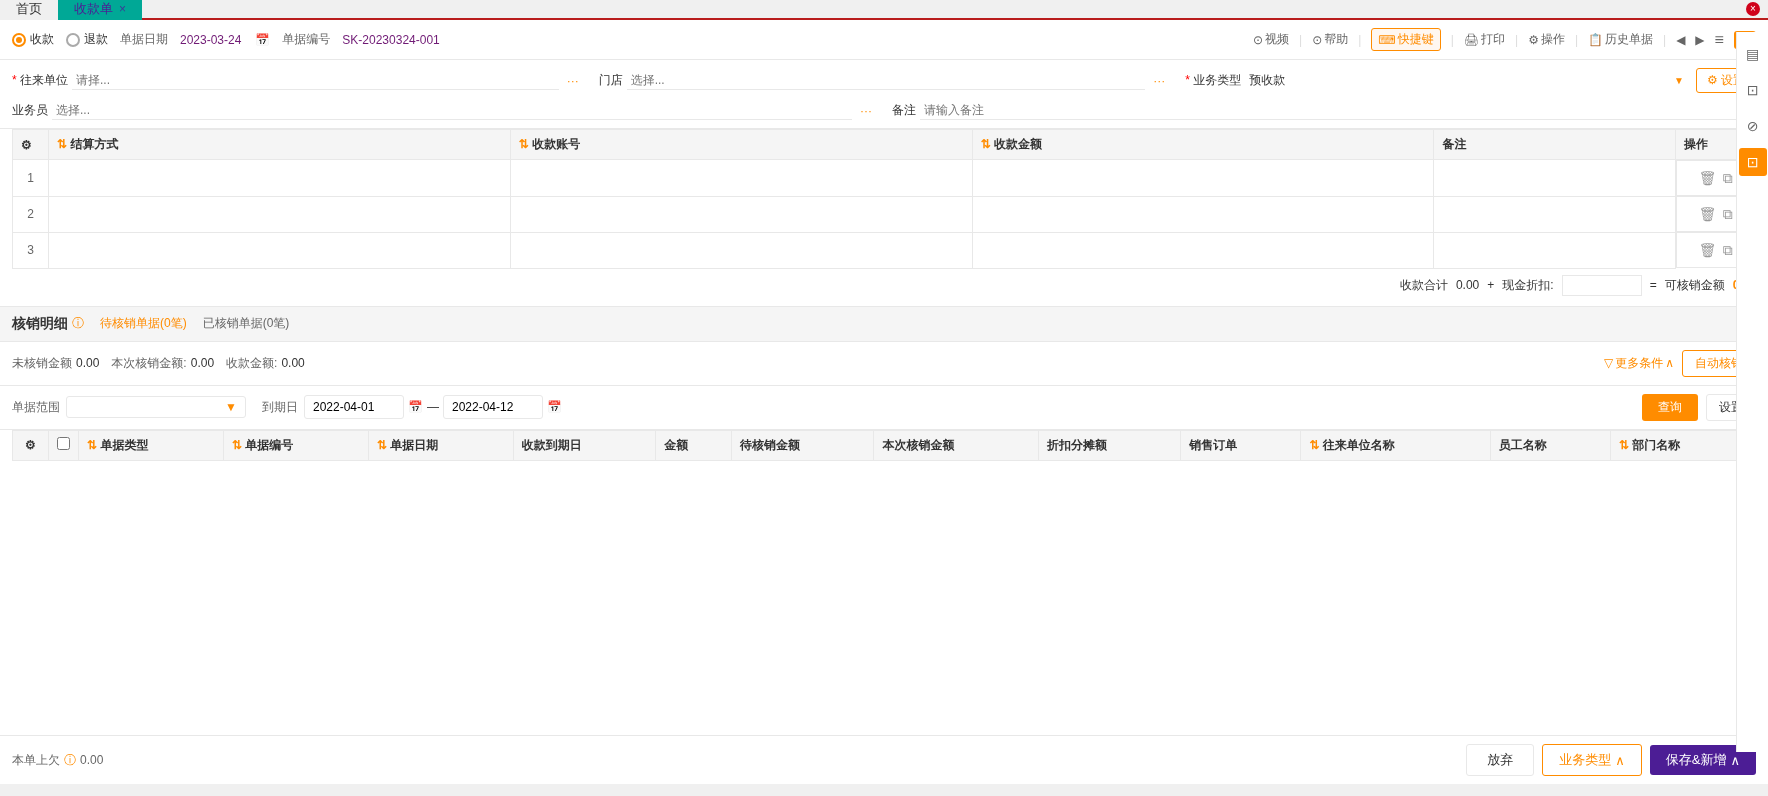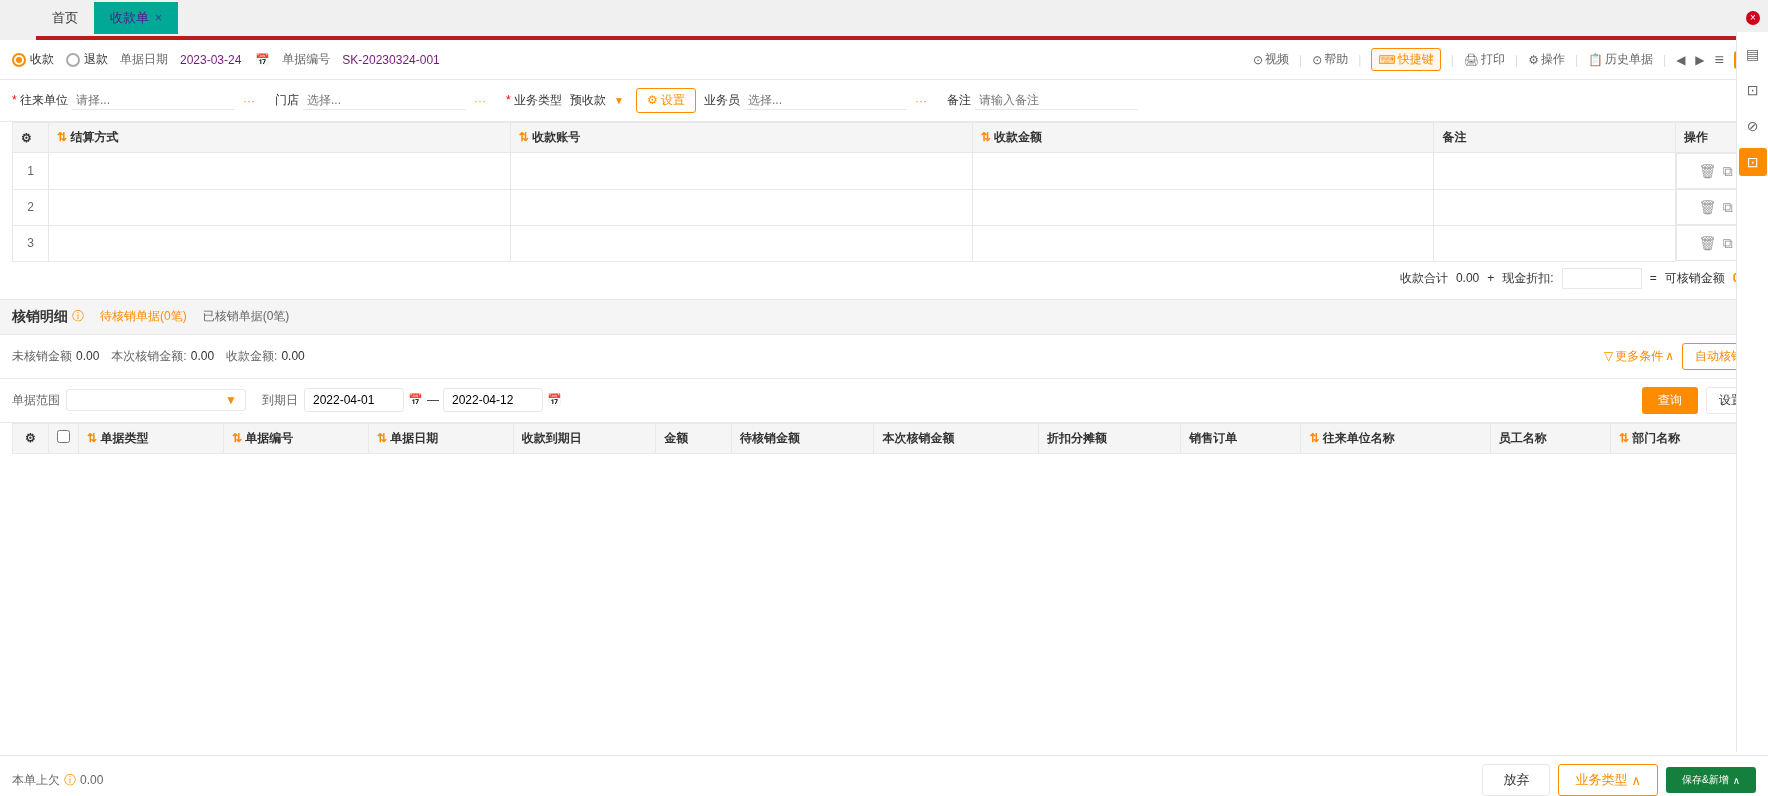--- a/index.html
+++ b/index.html
@@ -1,19 +1,19 @@
 <!DOCTYPE html>
 <html><head>
   <meta charset="utf-8">
   <style>
     * { box-sizing: border-box; margin: 0; padding: 0; }
     body { font-family: "Microsoft YaHei", "PingFang SC", sans-serif; font-size: 12px; background: #f0f0f0; color: #333; height: 796px; overflow: hidden; }
 
     
-    .tab-bar { display: flex; align-items: center; background: #f0f0f0; height: 40px; border-bottom: 4px solid #b91c1c; margin-left: 36px; }
+    .tab-bar { display: flex; align-items: center; background: #f0f0f0; height: 20px; border-bottom: 2px solid #b91c1c; }
     .tab-home { background: #f0f0f0; padding: 0 16px; height: 32px; line-height: 32px; color: #333; cursor: pointer; font-size: 13px; }
     .tab-active { background: #00a896; color: #4c1d95; padding: 0 16px; height: 32px; line-height: 32px; cursor: pointer; font-size: 13px; display: flex; align-items: center; gap: 6px; }
     .tab-close { font-size: 12px; cursor: pointer; opacity: 0.8; }
     .tab-bar-right { margin-left: auto; display: flex; align-items: center; gap: 8px; padding-right: 8px; }
     .win-btn { width: 14px; height: 14px; border-radius: 50%; cursor: pointer; display: inline-block; font-size: 10px; line-height: 14px; text-align: center; color: #fff; }
     .win-close { background: #d0021b; }
 
     
     .main-content { background: #fff; height: calc(796px - 32px); display: flex; flex-direction: column; overflow: hidden; }
 
@@ -27,21 +27,21 @@
     .date-label { color: #666; }
     .date-val { color: #701a75; font-weight: 500; }
     .cal-icon { color: #ff8c00; cursor: pointer; margin-left: 2px; }
     .num-label { color: #666; }
     .toolbar-right { margin-left: auto; display: flex; align-items: center; gap: 10px; font-size: 12px; color: #666; }
     .toolbar-btn { display: flex; align-items: center; gap: 2px; cursor: pointer; color: #666; }
     .toolbar-btn.active { color: #ff8c00; background: #fff7f0; border: 1px solid #ff8c00; border-radius: 3px; padding: 2px 6px; }
     .toolbar-divider { color: #ddd; }
 
     
-    .form-area { padding: 8px 12px; border-bottom: 1px solid #e8e8e8; display: flex; flex-direction: row; gap: 8px; }
+    .form-area { padding: 8px 12px; border-bottom: 1px solid #e8e8e8; display: flex; flex-direction: column; gap: 8px; }
     .form-row { display: flex; align-items: center; gap: 0; }
     .form-field { display: flex; align-items: center; gap: 4px; flex: 1; }
     .field-label { color: #333; white-space: nowrap; min-width: fit-content; }
     .required { color: #f00; }
     .field-input { flex: 1; border: none; border-bottom: 1px solid #e8e8e8; padding: 2px 4px; color: #999; outline: none; background: transparent; font-size: 12px; }
     .more-btn { color: #ff8c00; cursor: pointer; padding: 0 4px; }
 
     
     .table-area { flex: 0 0 auto; padding: 0 12px; }
     .data-table { width: 100%; border-collapse: collapse; font-size: 12px; }
@@ -89,21 +89,21 @@
     .bottom-table-area { flex: 1; overflow: auto; padding: 0 12px; }
     .bottom-table { width: 100%; border-collapse: collapse; font-size: 12px; }
     .bottom-table th { background: #f5f5f5; border: 1px solid #e8e8e8; padding: 6px 8px; text-align: left; color: #333; white-space: nowrap; }
 
     
     .footer { display: flex; align-items: center; padding: 8px 12px; border-top: 1px solid #e8e8e8; background: #fff; }
     .footer-left { display: flex; align-items: center; gap: 4px; font-size: 12px; color: #666; }
     .footer-right { margin-left: auto; display: flex; align-items: center; gap: 8px; }
     .btn-abandon { background: #fff; border: 1px solid #e8e8e8; color: #333; padding: 6px 20px; border-radius: 3px; cursor: pointer; font-size: 13px; }
     .btn-save-draft { background: #fff; border: 1px solid #ff8c00; color: #ff8c00; padding: 6px 16px; border-radius: 3px; cursor: pointer; font-size: 13px; display: flex; align-items: center; gap: 4px; }
-    .btn-save-new { background: #15803d; border: none; color: #fff; padding: 6px 16px; border-radius: 3px; cursor: pointer; font-size: 10px; display: flex; align-items: center; gap: 4px; }
+    .btn-save-new { background: #4c1d95; border: none; color: #fff; padding: 6px 16px; border-radius: 3px; cursor: pointer; font-size: 13px; display: flex; align-items: center; gap: 4px; }
 
     
     .right-sidebar { position: fixed; right: 0; top: 32px; width: 32px; background: #fff; border-left: 1px solid #e8e8e8; display: flex; flex-direction: column; align-items: center; padding: 8px 0; gap: 8px; height: calc(796px - 32px - 44px); z-index: 10; }
     .sidebar-icon { width: 28px; height: 28px; display: flex; align-items: center; justify-content: center; cursor: pointer; color: #666; font-size: 14px; border-radius: 3px; }
     .sidebar-icon.active { background: #ff8c00; color: #fff; }
     .dropdown-arrow { color: #ff8c00; cursor: pointer; font-size: 10px; }
   </style>
 </head>
 <body>
 

